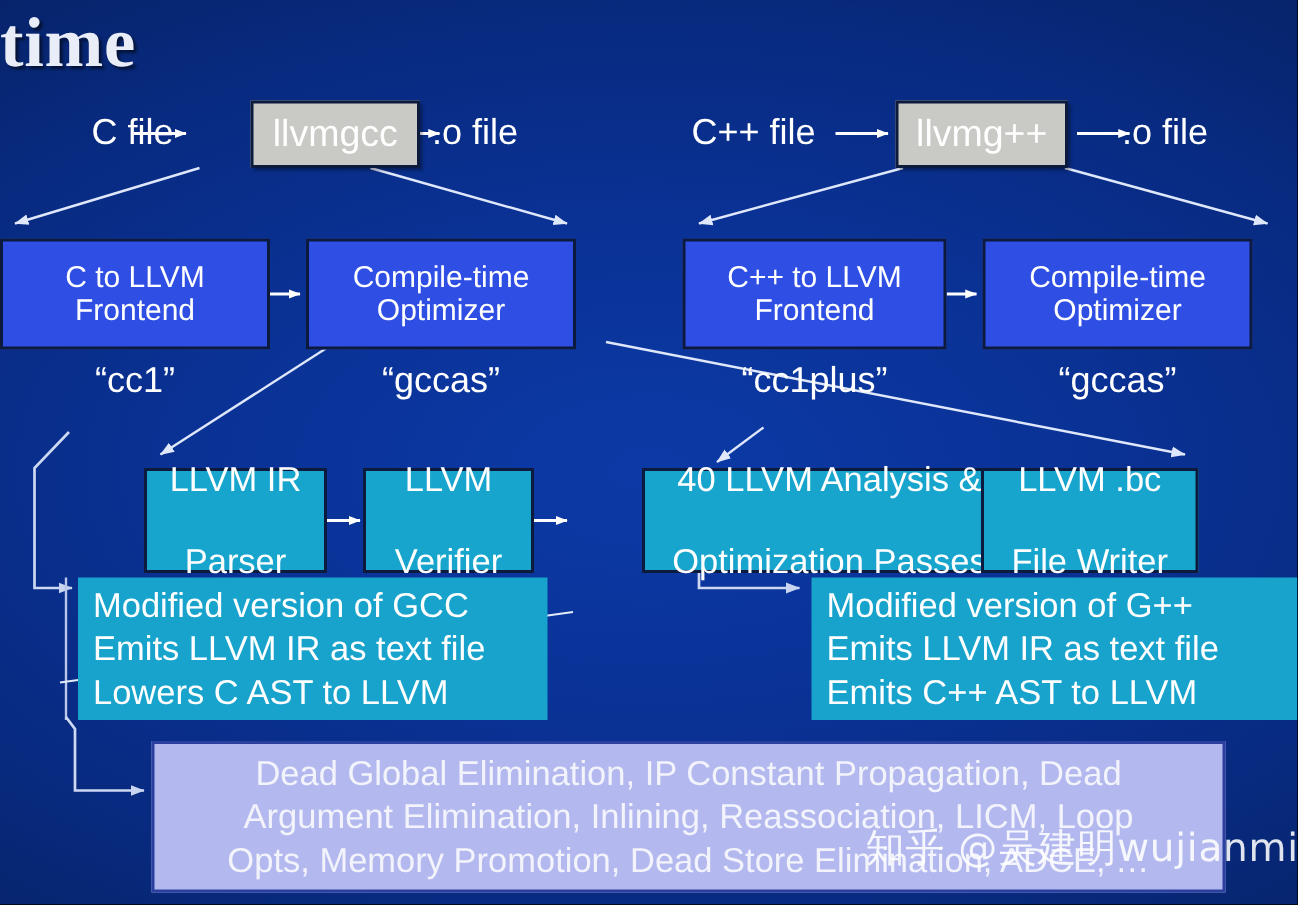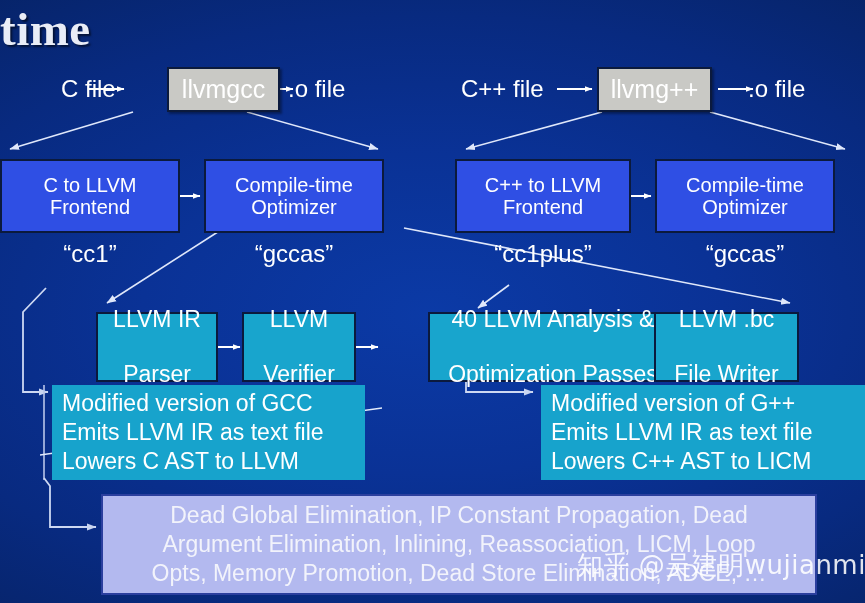--- a/index.html
+++ b/index.html
@@ -265,21 +265,21 @@
 
   <div class="note-box" style="left:52px; top:385px; width:313px; height:95px;">
     <div class="line">Modified version of GCC</div>
     <div class="line">Emits LLVM IR as text file</div>
     <div class="line">Lowers C AST to LLVM</div>
   </div>
 
   <div class="note-box" style="left:541px; top:385px; width:324px; height:95px;">
     <div class="line">Modified version of G++</div>
     <div class="line">Emits LLVM IR as text file</div>
-    <div class="line">Lowers C++ AST to LICM</div>
+    <div class="line">Emits C++ AST to LLVM</div>
   </div>
 
   <div class="lav-box" style="left:101px; top:494px; width:716px; height:101px;">
     <div class="line">Dead Global Elimination, IP Constant Propagation, Dead</div>
     <div class="line">Argument Elimination, Inlining, Reassociation, LICM, Loop</div>
     <div class="line">Opts, Memory Promotion, Dead Store Elimination, ADCE, …</div>
   </div>
 
   <div class="watermark" style="left:577px; top:548px;">知乎 @吴建明wujianming</div>
 

